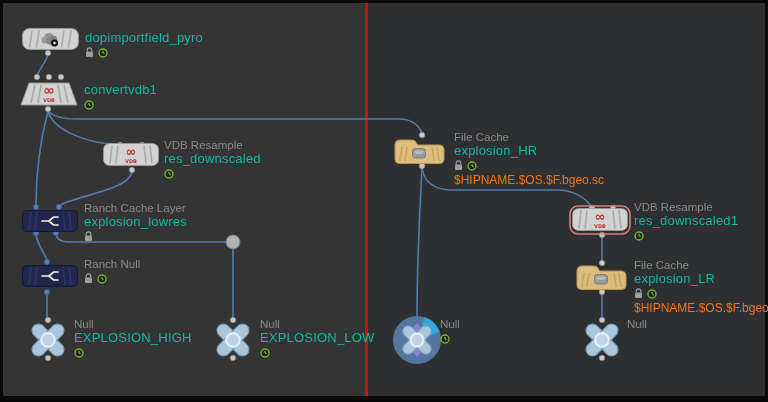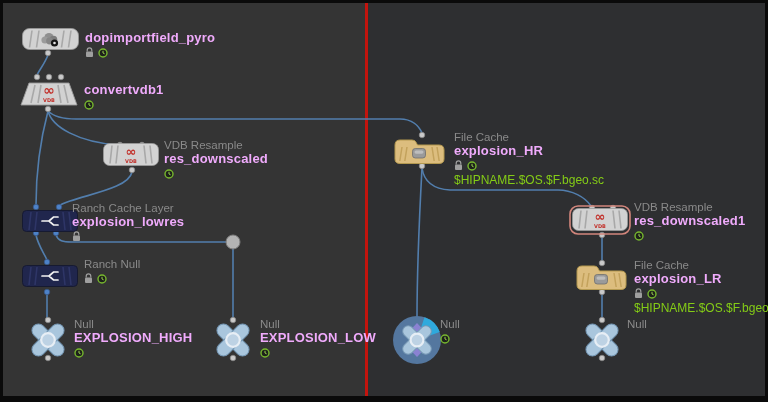--- a/index.html
+++ b/index.html
@@ -7,23 +7,23 @@
        font-family:"Liberation Sans","DejaVu Sans",sans-serif;}
   .pane{position:absolute;top:3px;bottom:6px;}
   .pane-left{left:3px;width:362px;background:#343434;}
   .pane-right{left:368px;right:3px;background:#2e2f31;}
   .divider{position:absolute;top:3px;bottom:6px;left:365px;width:3px;background:#c2140e;z-index:2;}
   #wires{position:absolute;left:0;top:0;z-index:3;}
   .node{position:absolute;z-index:4;}
   .node svg{display:block;}
   .nlabel{position:absolute;z-index:5;}
   .ntype{font-size:11.5px;line-height:13px;color:#8a8a8a;white-space:nowrap;}
-  .nname{font-size:13px;line-height:14px;font-weight:700;color:#f0abfc;white-space:nowrap;letter-spacing:.2px;}
+  .nname{font-size:13px;line-height:14px;font-weight:400;color:#14b8a6;white-space:nowrap;letter-spacing:.2px;}
   .badges{margin-top:2px;height:11px;display:flex;gap:4px;align-items:center;}
-  .npath{margin-top:3px;font-size:12px;line-height:13px;color:#84cc16;white-space:nowrap;}
+  .npath{margin-top:3px;font-size:12px;line-height:13px;color:#f97316;white-space:nowrap;}
 </style>
 </head>
 <body>
 
 <div class="pane pane-left"></div>
 <div class="pane pane-right"></div>
 <div class="divider"></div>
 
 <svg id="wires" width="768" height="402" viewBox="0 0 768 402">
   <g stroke="#527ead" stroke-width="1.6" fill="none">
@@ -248,21 +248,21 @@
   <div class="ntype">VDB Resample</div>
   <div class="nname">res_downscaled</div>
   <div class="badges">
     <svg width="10" height="10" viewBox="0 0 10 10">
         <circle cx="5" cy="5" r="4" fill="#1d211a" stroke="#77b82e" stroke-width="1.4"></circle>
         <path d="M5,5 L5,2.8 M5,5 L6.6,5.8" stroke="#9ad14f" stroke-width="1"></path>
       </svg>
   </div>
 </div>
 
-<div class="nlabel" style="left:72px;top:202px;">
+<div class="nlabel" style="left:84px;top:202px;">
   <div class="ntype">Ranch Cache Layer</div>
   <div class="nname">explosion_lowres</div>
   <div class="badges">
     <svg width="9" height="11" viewBox="0 0 9 11">
         <path d="M2.2,4.5 V3.2 a2.3,2.3 0 0 1 4.6,0 V4.5" fill="none" stroke="#9f9f9f" stroke-width="1.2"></path>
         <rect x="1" y="4.5" width="7" height="5.5" rx="1" fill="#9f9f9f"></rect>
       </svg>
   </div>
 </div>
 

